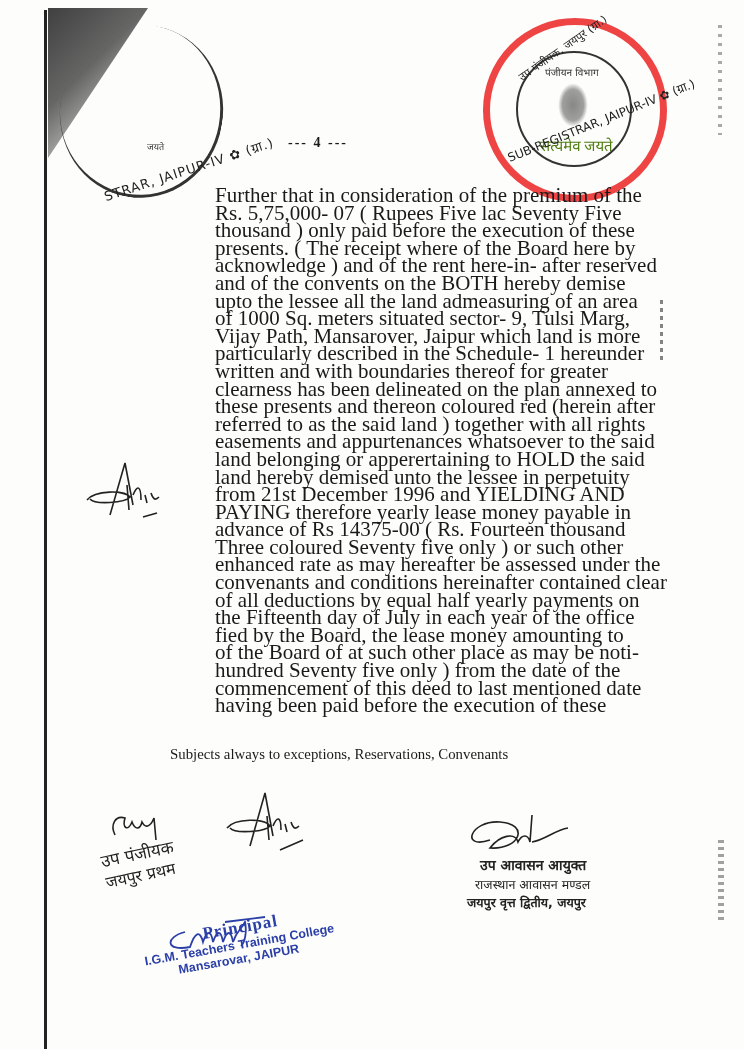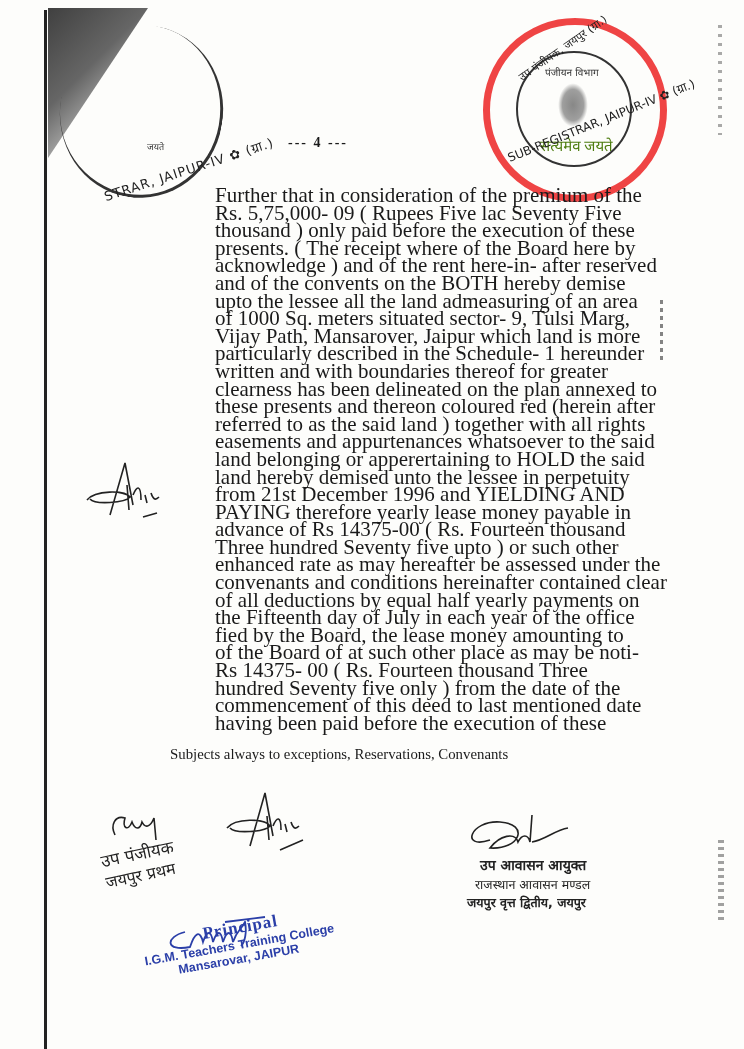--- a/index.html
+++ b/index.html
@@ -108,47 +108,46 @@
   </div>
   <div class="hindi" style="left:510px; top:40px; font-size:11px; transform:rotate(-35deg);">उप पंजीयक, जयपुर (ग्रा.)</div>
   <div class="hindi" style="left:505px; top:150px; font-size:12px; transform:rotate(-22deg); transform-origin:left top;">SUB-REGISTRAR, JAIPUR-IV ✿ (ग्रा.)</div>
 
   <div class="specks3"></div>
 
   <div class="page-num">--- 4 ---</div>
 
   <div class="body-text">
     <span class="line">Further that in consideration of the premium of the</span>
-    <span class="line">Rs. 5,75,000- 09  ( Rupees Five lac Seventy  Five</span>
+    <span class="line">Rs. 5,75,000- 07  ( Rupees Five lac Seventy  Five</span>
     <span class="line">thousand )  only  paid before the execution  of  these</span>
     <span class="line">presents. ( The receipt where of the Board  here by</span>
     <span class="line">acknowledge ) and of the rent  here-in- after  reserved</span>
     <span class="line">and of the convents on the  BOTH   hereby  demise</span>
     <span class="line">upto  the lessee  all the  land admeasuring of  an area</span>
     <span class="line">of  1000  Sq. meters situated  sector- 9,  Tulsi Marg,</span>
     <span class="line">Vijay Path,  Mansarover, Jaipur  which land  is  more</span>
     <span class="line">particularly  described in the  Schedule- 1  hereunder</span>
     <span class="line">written  and with boundaries  thereof  for greater</span>
     <span class="line">clearness  has been delineated  on the  plan annexed to</span>
     <span class="line">these presents and thereon  coloured  red (herein after</span>
     <span class="line">referred to as the said land )  together with all  rights</span>
     <span class="line">easements and  appurtenances  whatsoever to the said</span>
     <span class="line">land belonging or apperertaining to HOLD the said</span>
     <span class="line">land  hereby demised unto the lessee  in perpetuity</span>
     <span class="line">from  21st  December  1996  and  YIELDING  AND</span>
     <span class="line">PAYING   therefore yearly lease money  payable  in</span>
     <span class="line">advance of Rs  14375-00  (  Rs. Fourteen thousand</span>
-    <span class="line">Three hundred Seventy five upto )  or such  other</span>
+    <span class="line">Three coloured Seventy five only )  or such  other</span>
     <span class="line">enhanced rate as may hereafter be assessed  under  the</span>
     <span class="line">convenants and conditions  hereinafter contained  clear</span>
     <span class="line">of all deductions  by equal half  yearly payments on</span>
     <span class="line">the  Fifteenth  day of July in each year of the office</span>
     <span class="line">fied  by the  Board, the lease  money amounting  to</span>
     <span class="line">of  the Board of at  such other place as  may be  noti-</span>
-    <span class="line">Rs  14375- 00   ( Rs. Fourteen thousand  Three</span>
     <span class="line">hundred Seventy five only )   from the date  of  the</span>
     <span class="line">commencement  of this  deed to  last mentioned  date</span>
     <span class="line">having  been paid  before the execution of   these</span>
   </div>
 
   <div class="subjects">Subjects always  to exceptions, Reservations,  Convenants</div>
 
   <div class="sig" style="left:85px; top:455px;">
     <svg width="90" height="65" viewBox="0 0 90 65">
       <path d="M2 45 C10 35, 40 35, 45 42 C40 48, 10 50, 5 44 M25 60 L40 8 L48 50 M42 30 L44 55 M48 40 C52 30, 56 30, 56 45 M60 40 L62 48 M66 38 C68 44, 70 46, 74 42 M58 62 L72 58" fill="none" stroke="#222" stroke-width="1.6"></path>

